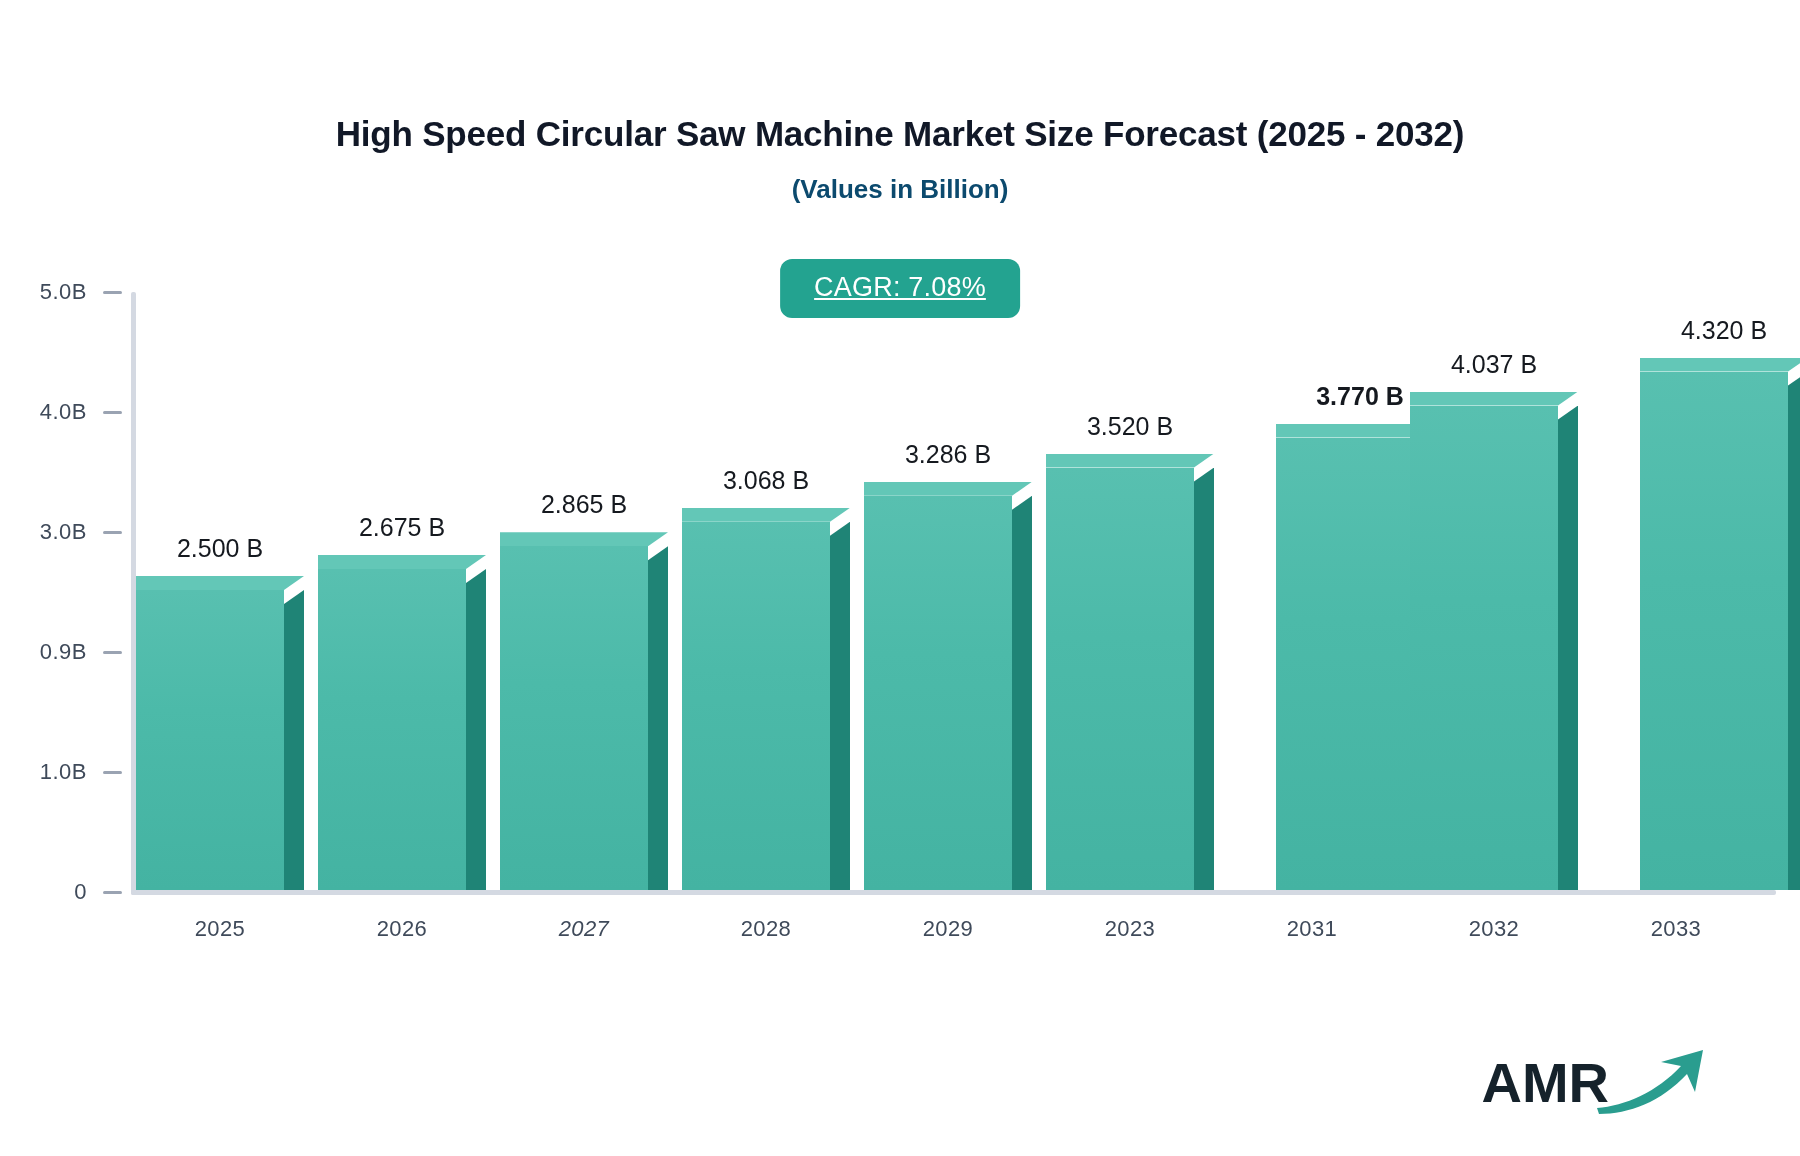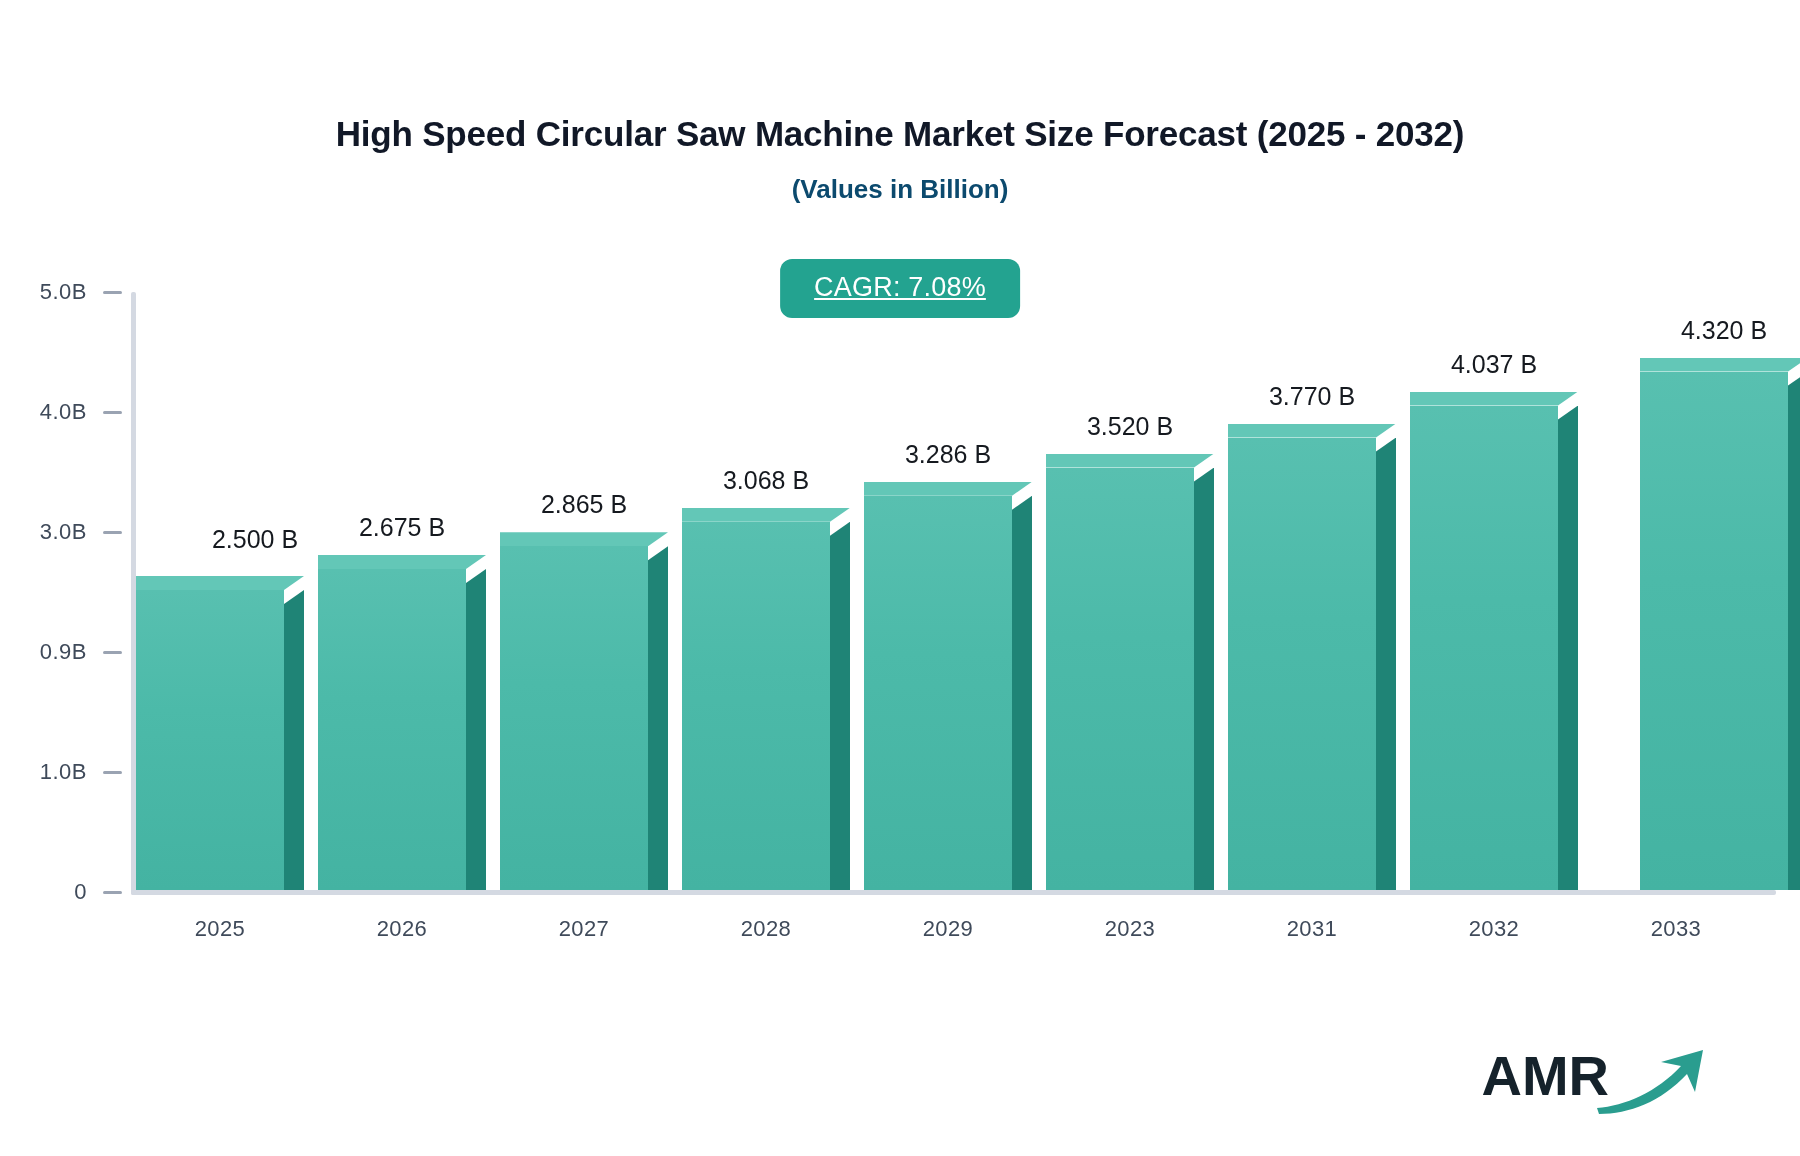--- a/index.html
+++ b/index.html
@@ -167,21 +167,21 @@
     color: #3f4a5a;
     letter-spacing: 0.4px;
   }
 
   
   #amr-logo {
     position: absolute;
     right: 93px;
     bottom: 38px;
     display: flex;
-    align-items: flex-start;
+    align-items: center;
   }
   #amr-text {
     font-size: 56px;
     font-weight: bold;
     color: #15222b;
     letter-spacing: 0px;
     line-height: 1;
   }
   #amr-arrow {
     margin-left: -14px;
@@ -229,21 +229,21 @@
       </div>
     </div>
 
   <div id="bars">
       <div class="bar-slot" style="left: 0px; height: 600px;">
         <div class="bar-wrap" style="height: 300px;">
           <div class="bar-side" style="height: 300px;"></div>
           <div class="bar-front" style="height: 300px;"></div>
           <div class="bar-top" style="bottom: 300px;"></div>
         </div>
-        <div class="bar-value" style="bottom: 336px; margin-left: 35px;">2.500 B</div>
+        <div class="bar-value" style="bottom: 327px;">2.500 B</div>
       </div>
       <div class="bar-slot" style="left: 182px; height: 600px;">
         <div class="bar-wrap" style="height: 321px;">
           <div class="bar-side" style="height: 321px;"></div>
           <div class="bar-front" style="height: 321px;"></div>
           <div class="bar-top" style="bottom: 321px;"></div>
         </div>
         <div class="bar-value" style="bottom: 348px;">2.675 B</div>
       </div>
       <div class="bar-slot" style="left: 364px; height: 600px;">
@@ -271,21 +271,21 @@
         <div class="bar-value" style="bottom: 421.32px;">3.286 B</div>
       </div>
       <div class="bar-slot" style="left: 910px; height: 600px;">
         <div class="bar-wrap" style="height: 422.4px;">
           <div class="bar-side" style="height: 422.4px;"></div>
           <div class="bar-front" style="height: 422.4px;"></div>
           <div class="bar-top" style="bottom: 422.4px;"></div>
         </div>
         <div class="bar-value" style="bottom: 449.4px;">3.520 B</div>
       </div>
-      <div class="bar-slot" style="left: 1092px; height: 600px;">
+      <div class="bar-slot" style="left: 1140px; height: 600px; font-weight: bold;">
         <div class="bar-wrap" style="height: 452.4px;">
           <div class="bar-side" style="height: 452.4px;"></div>
           <div class="bar-front" style="height: 452.4px;"></div>
           <div class="bar-top" style="bottom: 452.4px;"></div>
         </div>
         <div class="bar-value" style="bottom: 479.4px;">3.770 B</div>
       </div>
       <div class="bar-slot" style="left: 1274px; height: 600px;">
         <div class="bar-wrap" style="height: 484.44px;">
           <div class="bar-side" style="height: 484.44px;"></div>
@@ -306,20 +306,20 @@
 
   <div id="amr-logo">
     <span id="amr-text">AMR</span>
     <svg id="amr-arrow" width="112" height="66" viewBox="0 0 112 66">
       <path d="M2 60 C 30 58, 62 44, 86 18 L 66 14 L 108 2 L 100 44 L 92 26 C 66 54, 34 66, 4 66 Z" fill="#2a9d8f"></path>
     </svg>
   </div>
 
 <div class="bar-cat" style="left: 136px; position: absolute;">2025</div>
     <div class="bar-cat" style="left: 318px; position: absolute;">2026</div>
-    <div class="bar-cat" style="left: 500px; position: absolute;">2027</div>
+    <div class="bar-cat" style="left: 500px; position: absolute; font-style: italic;">2027</div>
     <div class="bar-cat" style="left: 682px; position: absolute;">2028</div>
     <div class="bar-cat" style="left: 864px; position: absolute;">2029</div>
     <div class="bar-cat" style="left: 1046px; position: absolute;">2023</div>
     <div class="bar-cat" style="left: 1228px; position: absolute;">2031</div>
     <div class="bar-cat" style="left: 1410px; position: absolute;">2032</div>
     <div class="bar-cat" style="left: 1592px; position: absolute;">2033</div>
   </div>
 
 </body></html>

